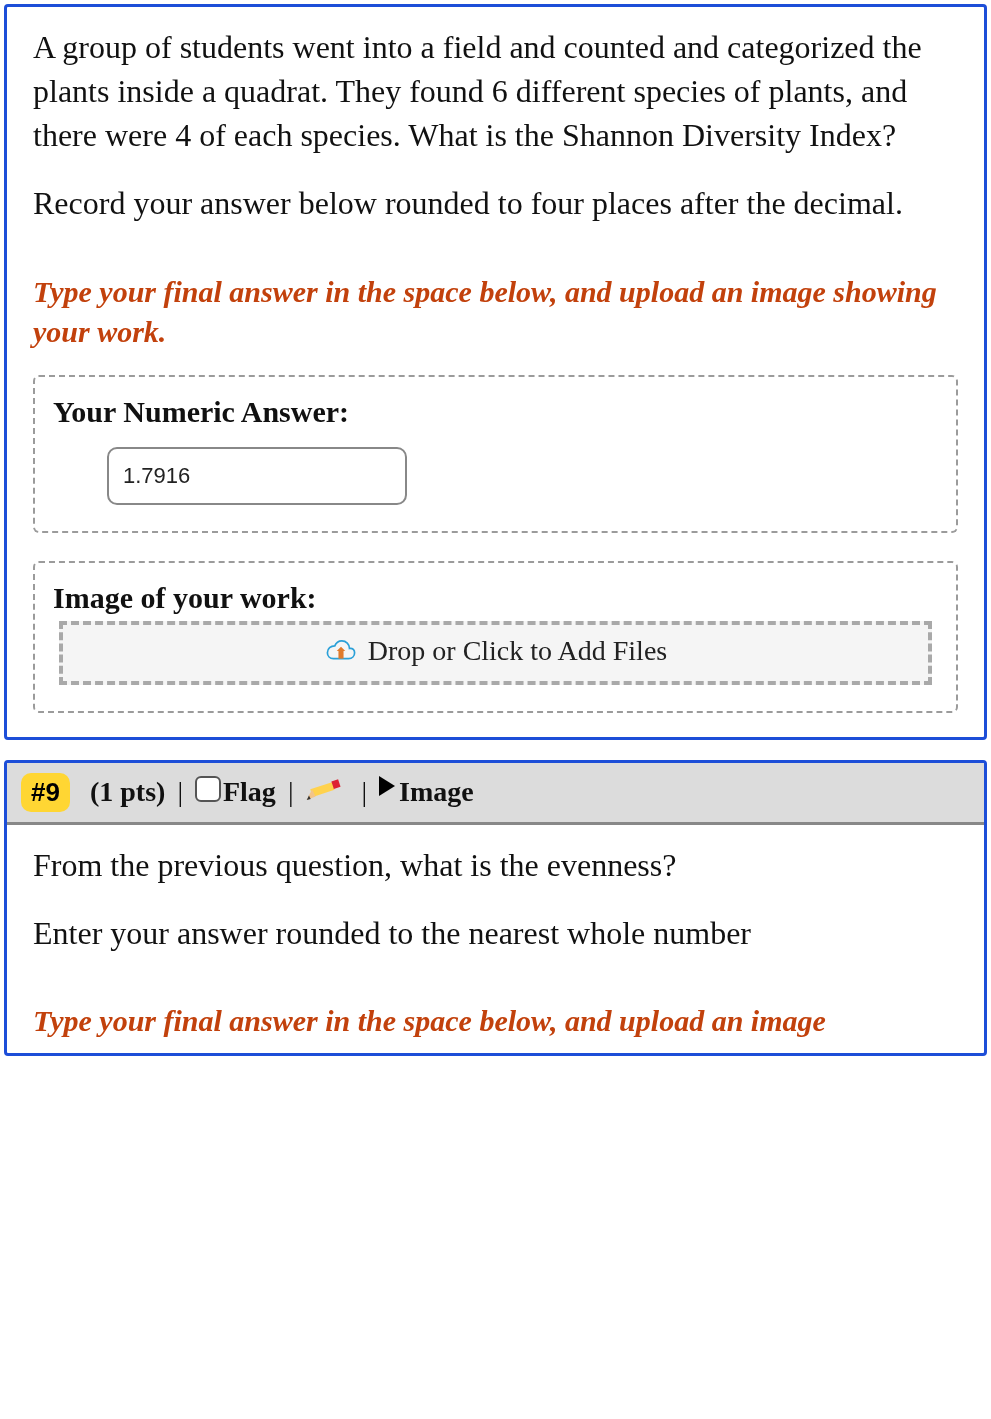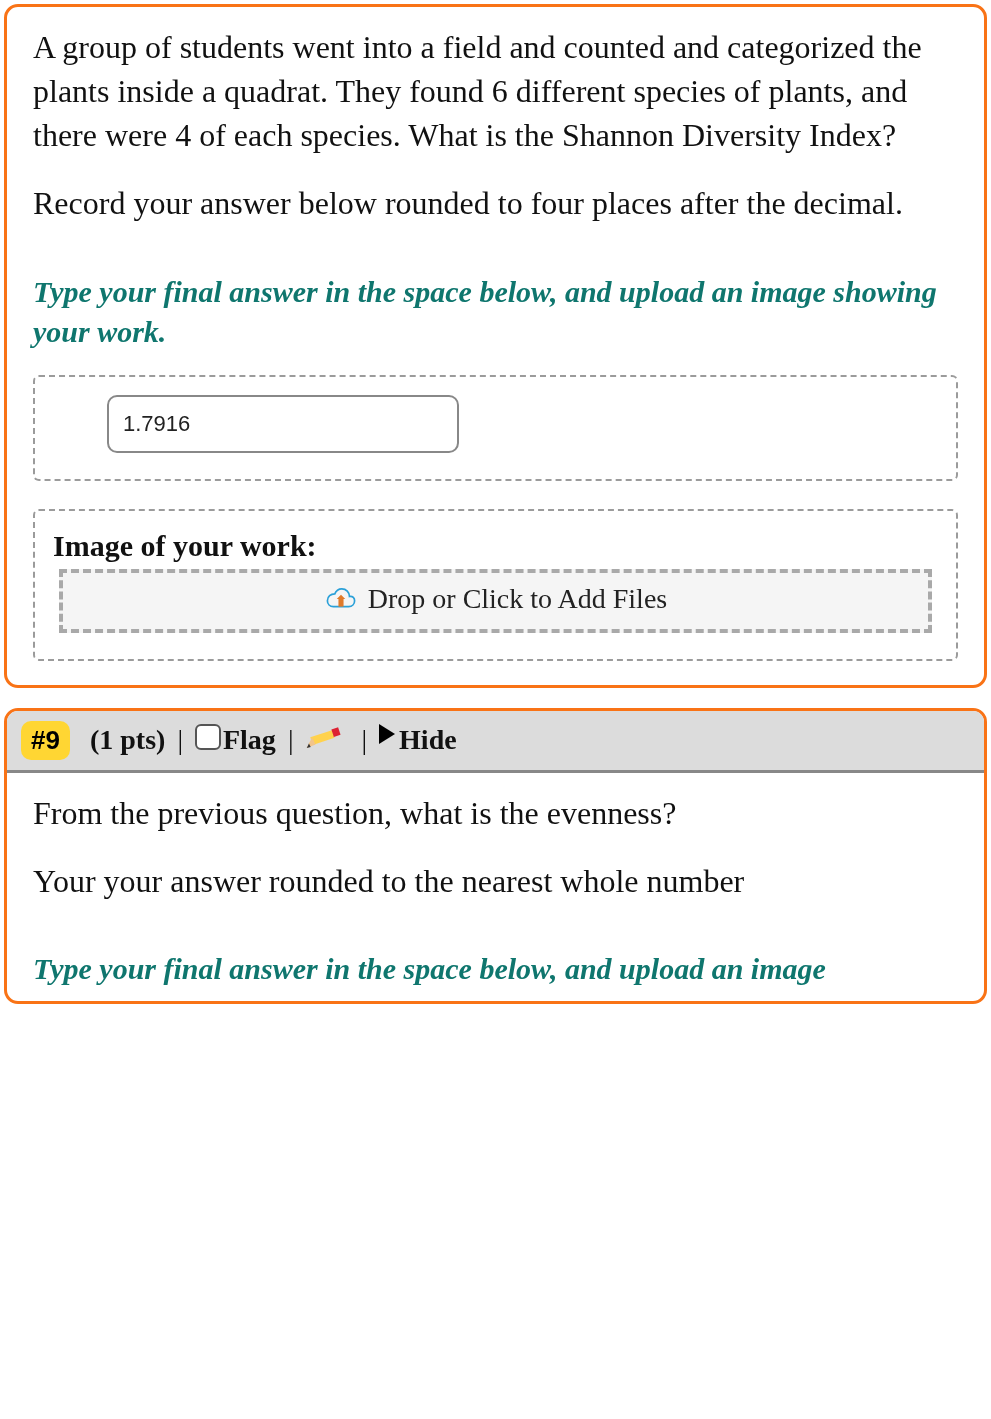--- a/index.html
+++ b/index.html
@@ -5,22 +5,22 @@
   * { box-sizing: border-box; }
   body {
     margin: 0;
     padding: 4px;
     font-family: Georgia, "Times New Roman", serif;
     background: #fff;
     color: #000;
     width: 991px;
   }
   .card {
-    border: 3px solid #f97316;
-    border-radius: 14px;
+    border: 3px solid #1d4ed8;
+    border-radius: 4px;
     margin-bottom: 20px;
     background: #fff;
     overflow: hidden;
   }
   .card-body {
     padding: 18px 26px 24px 26px;
   }
   .question-text {
     font-size: 32px;
     line-height: 1.38;
@@ -31,42 +31,42 @@
     font-size: 32px;
     line-height: 1.38;
     color: #111;
     margin: 0 0 46px 0;
   }
   .upload-instruction {
     font-size: 30px;
     line-height: 1.35;
     font-style: italic;
     font-weight: bold;
-    color: #0f766e;
+    color: #c2410c;
     margin: 0 0 22px 0;
   }
   .dashed-box {
     border: 2px dashed #9b9b9b;
     border-radius: 6px;
     padding: 18px 18px 26px 18px;
     margin-bottom: 28px;
   }
   .dashed-box.last { margin-bottom: 0; }
   .box-label {
     font-size: 30px;
     font-weight: bold;
     color: #111;
     margin: 0 0 18px 0;
   }
   .answer-input {
     margin-left: 54px;
     font-family: Arial, Helvetica, sans-serif;
     font-size: 22px;
     padding: 14px 14px;
-    width: 352px;
+    width: 300px;
     border: 2px solid #888;
     border-radius: 10px;
     color: #222;
   }
   .dropzone {
     border: 4px dashed #a9a9a9;
     background: #f5f5f5;
     padding: 10px 10px 14px 10px;
     display: flex;
     align-items: center;
@@ -137,20 +137,21 @@
 <div class="card">
   <div class="card-body">
 
     <p class="question-text">A group of students went into a field and counted and categorized the plants inside a quadrat.   They found 6 different species of plants, and there were 4 of each species.  What is the Shannon Diversity Index?</p>
 
     <p class="instruction-text">Record your answer below rounded to four places after the decimal.</p>
 
     <p class="upload-instruction">Type your final answer in the space below, and upload an image showing your work.</p>
 
     <div class="dashed-box">
+      <p class="box-label">Your Numeric Answer:</p>
       <input class="answer-input" type="text" value="1.7916" style="">
     </div>
 
     <div class="dashed-box last">
       <p class="box-label" style="margin-bottom:0">Image of your work:</p>
       <div class="dropzone">
         <svg class="upload-icon" viewBox="0 0 40 34">
           <path d="M30 14c0-5-4-9-9-9-4 0-7 2.5-8.3 6C8 11 4 14 4 19c0 4 3 7 7 7h18c4 0 7-3 7-7 0-3-2-5.5-6-5z" fill="none" stroke="#2aa0d8" stroke-width="2"></path>
           <rect x="17" y="16" width="6" height="10" fill="#e07a2a"></rect>
           <path d="M20 12 l5 5 h-10 z" fill="#e07a2a"></path>
@@ -178,23 +179,23 @@
       <svg class="pencil-icon" viewBox="0 0 50 34">
         <rect x="6" y="14" width="26" height="9" fill="#ffd24d" transform="rotate(-18 6 14)"></rect>
         <polygon points="2,26 8,14 12,22" fill="#f2c48a"></polygon>
         <polygon points="2,26 4.5,21 6.5,25" fill="#333"></polygon>
         <rect x="30" y="5" width="8" height="9" fill="#d23" transform="rotate(-18 30 5)"></rect>
       </svg>
     </span>
     <span class="sep">|</span>
     <span class="toolbar-item">
       <span class="triangle"></span>
-      <span>Hide</span>
+      <span>Image</span>
     </span>
   </div>
 
   <div class="card-body" style="padding-bottom:12px">
     <p class="question-text">From the previous question, what is the evenness?</p>
-    <p class="instruction-text">Your your answer rounded to the nearest whole number</p>
+    <p class="instruction-text">Enter your answer rounded to the nearest whole number</p>
     <p class="upload-instruction" style="margin-bottom:0">Type your final answer in the space below, and upload an image</p>
   </div>
 
 </div>
 
 </body></html>

